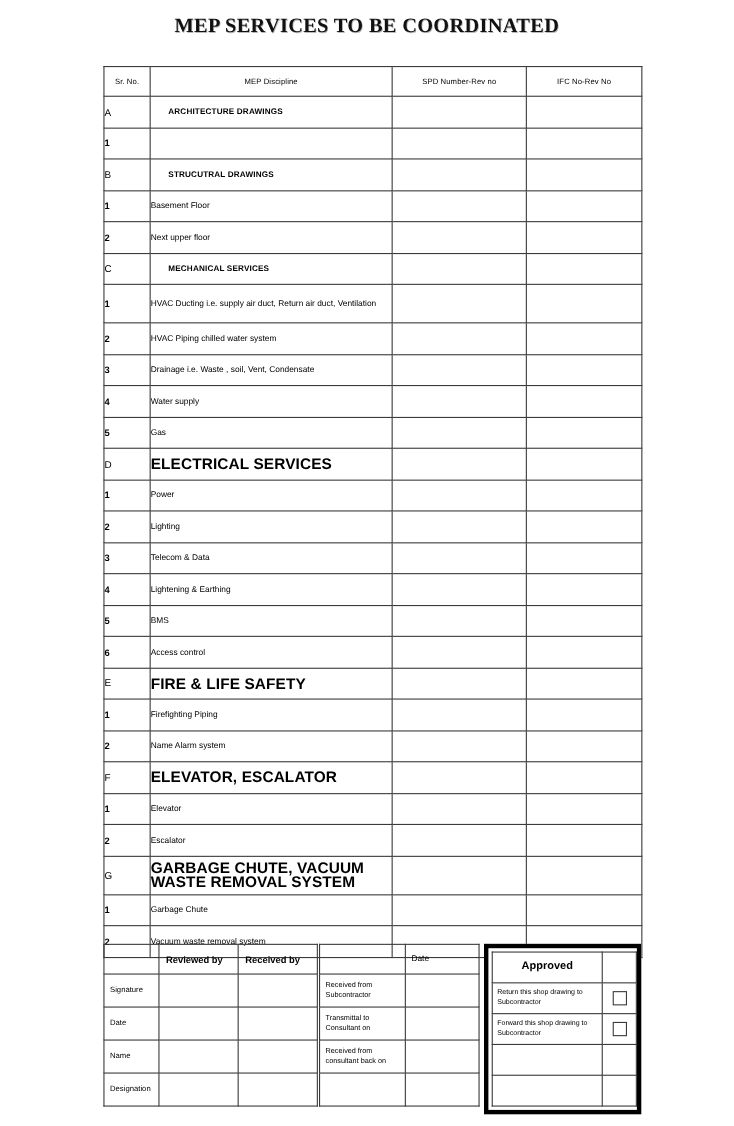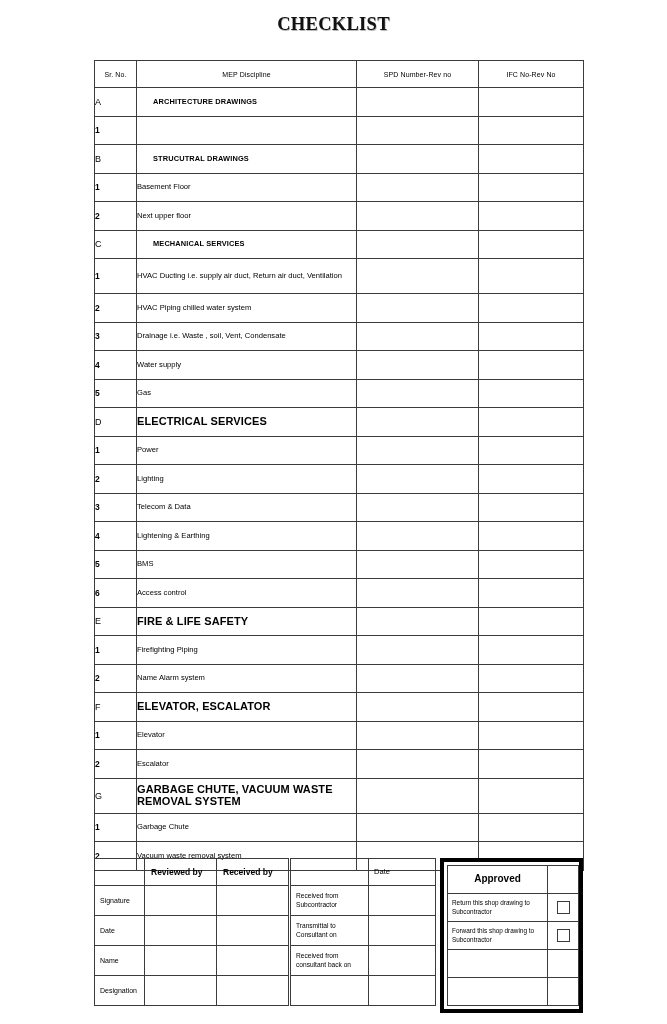--- a/index.html
+++ b/index.html
@@ -87,21 +87,21 @@
     font-weight: normal;
   }
   td.disc.sec-small {
     font-weight: bold;
     font-size: 7.4px;
     letter-spacing: 0.15px;
     padding-left: 16px;
   }
   td.disc.sec-big {
     font-weight: bold;
-    font-size: 11px;
+    font-size: 14px;
     letter-spacing: 0.1px;
     line-height: 11.5px;
   }
   tr.r-normal td { height: 27.5px; }
   tr.r-tall td   { height: 34px; }
 
   
   .bottom-area {
     position: absolute;
     left: 0;
@@ -200,21 +200,21 @@
     height: 11px;
     border: 1px solid #3b3b3b;
     background: #ffffff;
     vertical-align: middle;
   }
 </style>
 </head>
 <body>
 
 <div class="doc-title">
-  <span class="line2">CHECKLIST</span>
+  <span class="line1">MEP SERVICES TO BE COORDINATED</span>
 </div>
 
 <div class="main-table-wrap">
   <table class="grid">
     <colgroup>
       <col class="col-sr">
         <col class="col-disc">
         <col class="col-spd">
         <col class="col-ifc">
     </colgroup>

